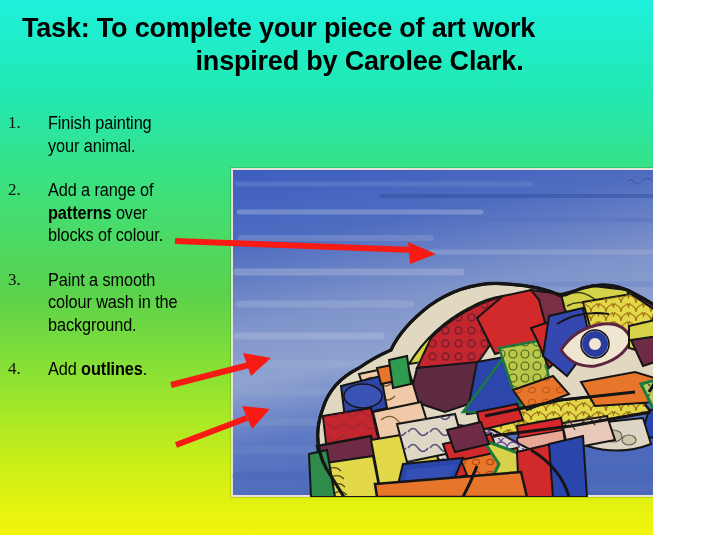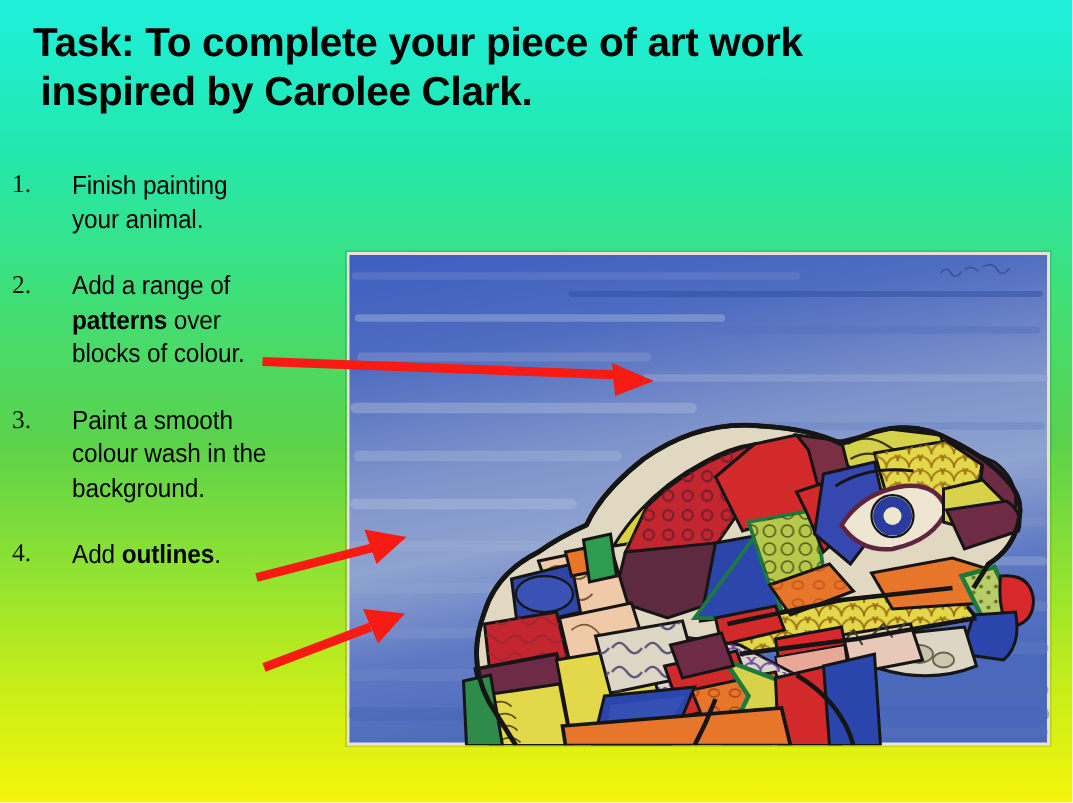--- a/index.html
+++ b/index.html
@@ -2,21 +2,21 @@
 <html><head>
 <meta charset="utf-8">
 <style>
   html, body {
     margin: 0;
     padding: 0;
     background: #ffffff;
   }
   #slide {
     position: relative;
-    width: 715px;
+    width: 653px;
     height: 535px;
     overflow: hidden;
     font-family: "Liberation Sans", sans-serif;
     background: linear-gradient(to bottom,
       #1ef0dc 0%,
       #22e8b0 18%,
       #3ee07a 36%,
       #5bd24b 55%,
       #92e330 72%,
       #c8ee18 86%,
@@ -32,21 +32,21 @@
   }
   .title-line {
     font-family: "Liberation Sans", sans-serif;
     font-weight: bold;
     font-size: 27px;
     line-height: 33px;
     color: #000000;
     letter-spacing: -0.2px;
     white-space: nowrap;
   }
-  .title-line.second { padding-left: 5px; }
+  .title-line.second { padding-left: 5px; text-align: center; }
 
   
   #task-list {
     position: absolute;
     left: 0px;
     top: 112px;
     width: 228px;
   }
   .task-item {
     position: relative;

